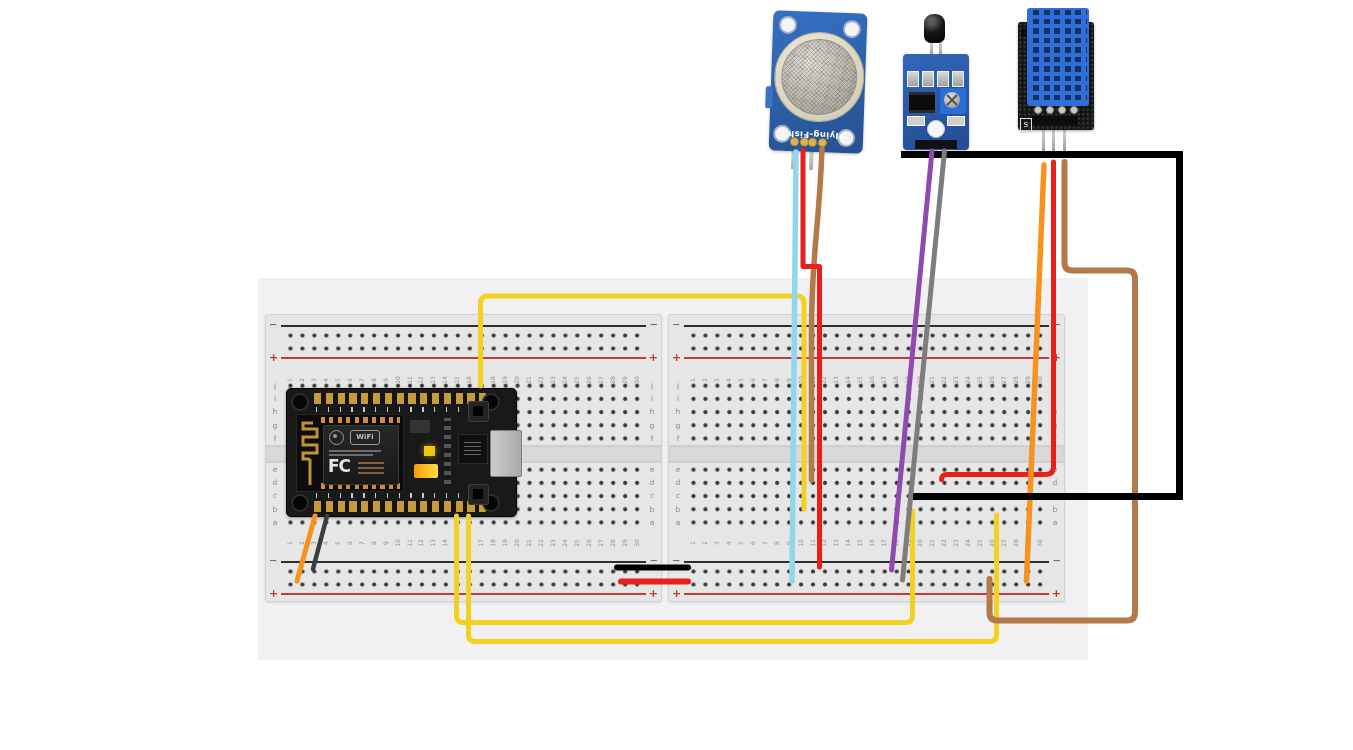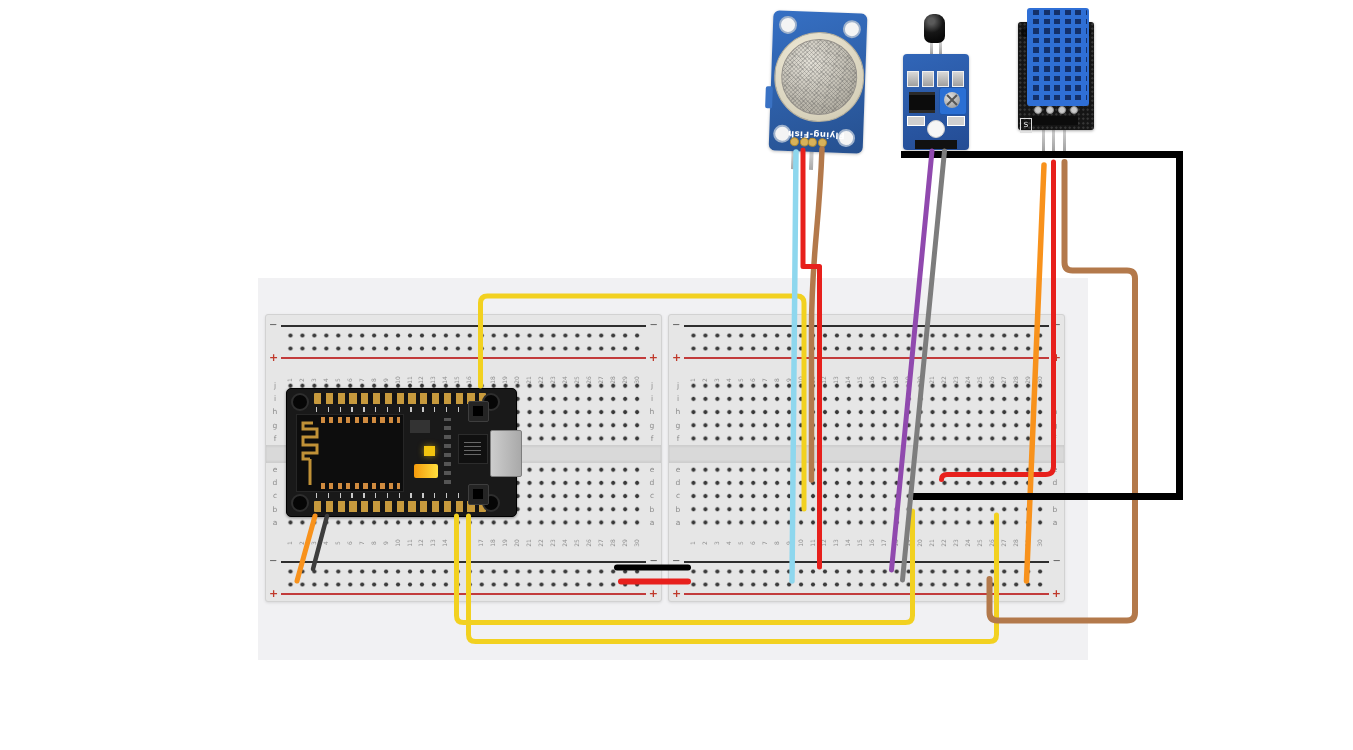--- a/index.html
+++ b/index.html
@@ -266,20 +266,30 @@
     <div class="nm-hole tl"></div>
     <div class="nm-hole tr"></div>
     <div class="nm-hole bl"></div>
     <div class="nm-hole br"></div>
     <div class="nm-esp">
       <div class="nm-esp-pads t"></div>
       <div class="nm-esp-pads b"></div>
       <svg class="abs" style="left:2px;top:4px" width="22" height="68" viewBox="0 0 22 68">
         <path d="M11,66 V40 M11,40 H4 V34 H18 V26 H4 V18 H18 V10 H4 V4 H14" stroke="#c09137" stroke-width="3" fill="none"></path>
       </svg>
+      <div class="nm-shield">
+        <div class="nm-logo-circle"></div>
+        <div class="nm-logo-wifi">WiFi</div>
+        <div class="nm-line" style="left:5px;top:24px;width:52px"></div>
+        <div class="nm-line" style="left:5px;top:28px;width:44px"></div>
+        <div class="nm-fc">FC</div>
+        <div class="nm-fcline" style="left:34px;top:36px"></div>
+        <div class="nm-fcline" style="left:34px;top:41px"></div>
+        <div class="nm-fcline" style="left:34px;top:46px"></div>
+      </div>
     </div>
     <div class="nm-reg"></div>
     <div class="nm-led1"></div>
     <div class="nm-led2"></div>
     <div class="nm-smdcol"></div>
     <div class="nm-chip"></div>
     <div class="nm-btn t"></div>
     <div class="nm-btn b"></div>
     <div class="nm-usb"></div>
   </div>

